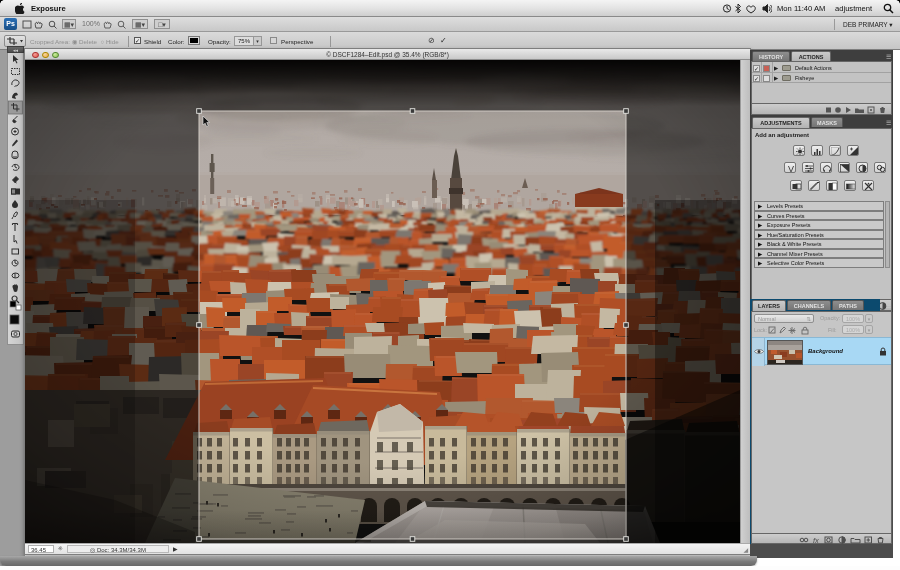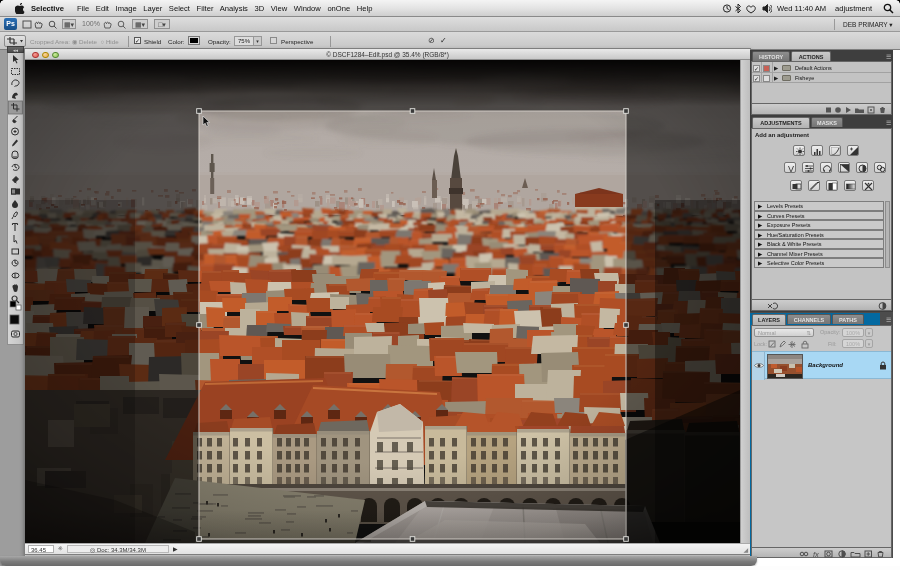--- a/index.html
+++ b/index.html
@@ -5,33 +5,32 @@
 .abs{position:absolute;}
 </style></head>
 <body>
 
 <div class="abs" style="left:0;top:0;width:900px;height:17px;background:linear-gradient(#f4f4f4,#e2e2e2 55%,#cecece);border-bottom:1px solid #8a8a8a;">
  <div class="abs" style="left:0;top:0;width:4px;height:4px;background:radial-gradient(circle at 100% 100%,transparent 3.5px,#000 4px);"></div>
  <div class="abs" style="right:0;top:0;width:4px;height:4px;background:radial-gradient(circle at 0 100%,transparent 3.5px,#000 4px);"></div>
  <svg class="abs" style="left:15px;top:3px" width="10" height="11" viewBox="0 0 10 11">
       <path d="M6.8,1.1 C6.3,1.8 5.5,2.3 4.9,2.2 C4.8,1.5 5.2,0.7 5.7,0.2 C6.2,-0.3 7,0 7,0 C7.1,0.4 7,0.8 6.8,1.1 Z M7.2,2.4 C6.2,2.3 5.4,2.9 4.9,2.9 C4.4,2.9 3.6,2.4 2.8,2.4 C1.7,2.5 0.7,3.1 0.2,4.1 C-0.9,6 -0.1,8.9 1,10.4 C1.5,11.2 2.1,12 2.9,12 C3.7,12 4,11.5 4.9,11.5 C5.8,11.5 6.1,12 6.9,12 C7.7,12 8.2,11.2 8.7,10.5 C9.3,9.6 9.5,8.8 9.5,8.7 C9.5,8.7 8,8.1 8,6.4 C8,5 9.1,4.3 9.2,4.2 C8.5,3.2 7.5,2.5 7.2,2.4 Z" fill="#1a1a1a"></path>
     </svg>
- <div class="abs" style="left:31px;top:4px;font-size:7.6px;font-weight:bold;color:#111;letter-spacing:0;">Selective</div>
- <div class="abs" style="left:77px;top:4px;font-size:7.6px;color:#111;word-spacing:4.5px;">File Edit Image Layer Select Filter Analysis 3D View Window onOne Help</div>
+ <div class="abs" style="left:31px;top:4px;font-size:7.6px;font-weight:bold;color:#111;letter-spacing:0;">Exposure</div>
  <svg class="abs" style="left:722px;top:3px" width="50" height="11" viewBox="0 0 50 11">
       <g stroke="#222" fill="none" stroke-width="1">
  <circle cx="5" cy="5.5" r="3.6"></circle>
         <path d="M5,3 v2.5 l1.8,1"></path>
  <path d="M16,1 v9 M16,1 l2.5,2.5 L13.5,8 M16,10 l2.5,-2.5 L13.5,3.5"></path>
  <path d="M26,8 C24,6 24.5,3.5 26.5,3 C27.5,2.8 28.5,3.4 29,4.3 C29.5,3.4 30.5,2.8 31.5,3 C33.5,3.5 34,6 32,8 L29,10 Z"></path>
  <path d="M41,4 h2 l2.5,-2.5 v8 L43,7 h-2 z" fill="#222"></path>
         <path d="M47,3.5 a3,3 0 0 1 0,4.5 M48.5,2 a5,5 0 0 1 0,7.5"></path>
  </g>
     </svg>
- <div class="abs" style="left:777px;top:4px;font-size:7.6px;color:#111;">Wed 11:40 AM</div>
+ <div class="abs" style="left:777px;top:4px;font-size:7.6px;color:#111;">Mon 11:40 AM</div>
  <div class="abs" style="left:835px;top:4px;font-size:7.6px;color:#111;">adjustment</div>
  <svg class="abs" style="left:883px;top:3px" width="11" height="11" viewBox="0 0 11 11">
       <circle cx="4.5" cy="4.5" r="3.2" fill="none" stroke="#111" stroke-width="1.3"></circle>
       <path d="M7,7 L10,10" stroke="#111" stroke-width="1.5"></path>
     </svg>
 </div>
 
 <div class="abs" style="left:0;top:17px;width:900px;height:15px;background:linear-gradient(#dedede,#c8c8c8);border-bottom:1px solid #999;">
  <div class="abs" style="left:4px;top:1px;width:13px;height:12px;background:linear-gradient(#2a6fb5,#184f88);border-radius:2px;color:#fff;font-size:7px;font-weight:bold;text-align:center;line-height:12px;">Ps</div>
  <svg class="abs" style="left:22px;top:2px" width="40" height="11" viewBox="0 0 40 11">
@@ -2598,21 +2597,21 @@
       <div class="abs" style="left:1px;top:184px;width:141px;height:11px;background:linear-gradient(#cdcdcd,#b5b5b5);border:1px solid #666;border-top:none;font-size:6.5px;color:#333;">
         <svg style="position:absolute;left:14px;top:2px" width="12" height="8" viewBox="0 0 12 8">
           <path d="M2,6 L6,2 M2,2 L6,6 M7,1.5 a3,3 0 1 1 -0.1,5" stroke="#444" fill="none"></path>
         </svg>
         <svg style="position:absolute;right:4px;top:2px" width="9" height="8" viewBox="0 0 9 8">
           <circle cx="4.5" cy="4" r="3.4" fill="none" stroke="#444"></circle>
           <path d="M4.5,0.6 a3.4,3.4 0 0 1 0,6.8 z" fill="#444"></path>
         </svg>
       </div>
     </div>
-    <div class="abs" style="left:0;top:263px;width:130px;height:245px;background:#0369a1;">
+    <div class="abs" style="left:0;top:249px;width:130px;height:245px;background:#0c4a6e;">
       <div class="abs" style="left:2px;top:1px;width:34px;height:11px;background:linear-gradient(#cacaca,#b2b2b2);border:1px solid #666;border-bottom:none;border-radius:2px 2px 0 0;font-size:5.5px;font-weight:bold;color:#222;text-align:center;line-height:11px;">LAYERS</div>
       <div class="abs" style="left:37px;top:1px;width:44px;height:10px;background:linear-gradient(#8e8e8e,#757575);border:1px solid #555;border-bottom:none;border-radius:2px 2px 0 0;font-size:5.5px;font-weight:bold;color:#e2e2e2;text-align:center;line-height:10px;">CHANNELS</div>
       <div class="abs" style="left:82px;top:1px;width:32px;height:10px;background:linear-gradient(#8e8e8e,#757575);border:1px solid #555;border-bottom:none;border-radius:2px 2px 0 0;font-size:5.5px;font-weight:bold;color:#e2e2e2;text-align:center;line-height:10px;">PATHS</div>
       <div class="abs" style="left:136px;top:3px;font-size:6px;color:#ccc;">☰</div>
       <div class="abs" style="left:1px;top:12px;width:141px;height:223px;background:#c6c6c6;border:1px solid #666;">
         <div class="abs" style="left:2px;top:2px;width:60px;height:9px;background:linear-gradient(#e8e8e8,#d0d0d0);border:1px solid #909090;border-radius:2px;font-size:5.5px;color:#999;line-height:8px;padding-left:3px;">Normal<span style="position:absolute;right:2px;">⇅</span></div>
         <div class="abs" style="left:68px;top:3px;font-size:5.5px;color:#999;">Opacity:</div>
         <div class="abs" style="left:90px;top:2px;width:22px;height:9px;background:#d5d5d5;border:1px solid #a5a5a5;border-radius:2px;font-size:5.5px;color:#aaa;line-height:8px;text-align:center;">100%</div>
         <div class="abs" style="left:113px;top:2px;width:8px;height:9px;background:#cacaca;border:1px solid #a5a5a5;border-radius:2px;font-size:5px;color:#999;text-align:center;line-height:8px;">▾</div>
         <div class="abs" style="left:2px;top:15px;font-size:5.5px;color:#999;">Lock:</div>

